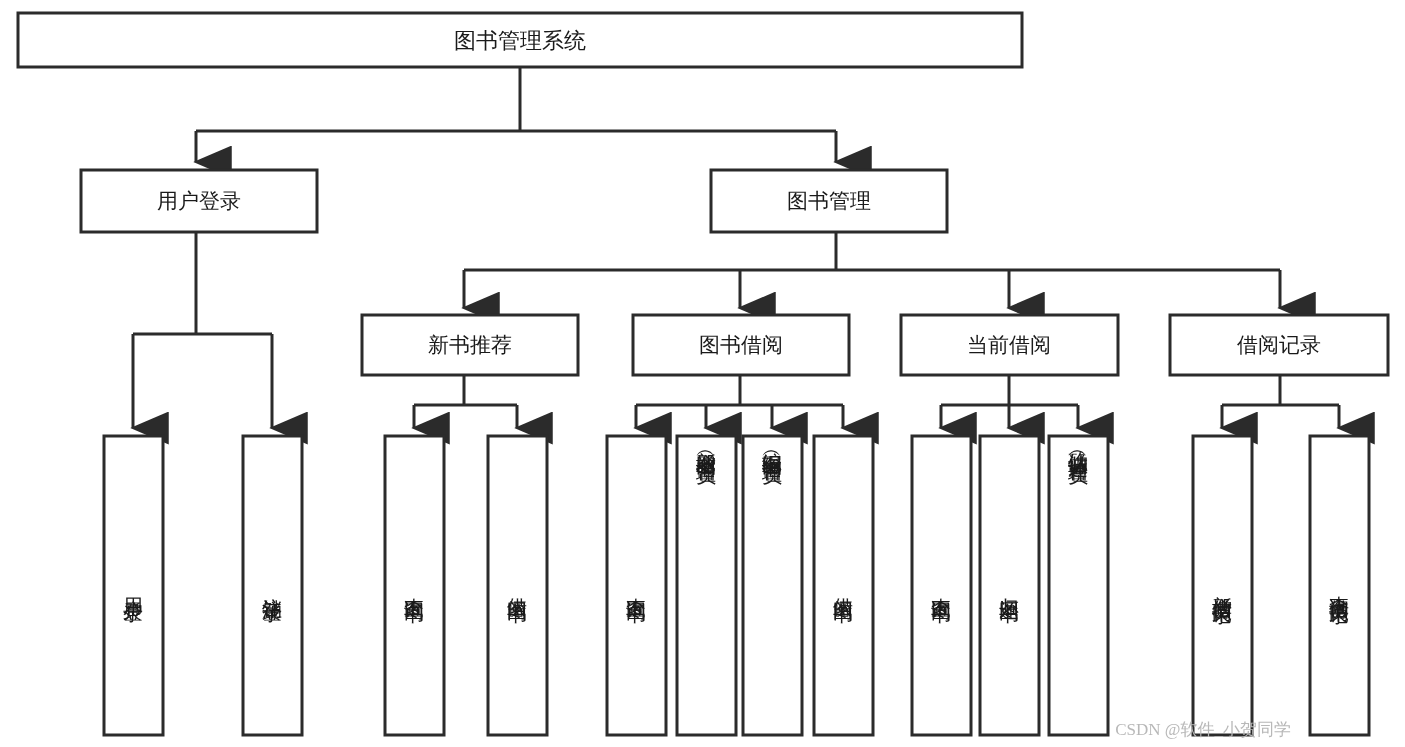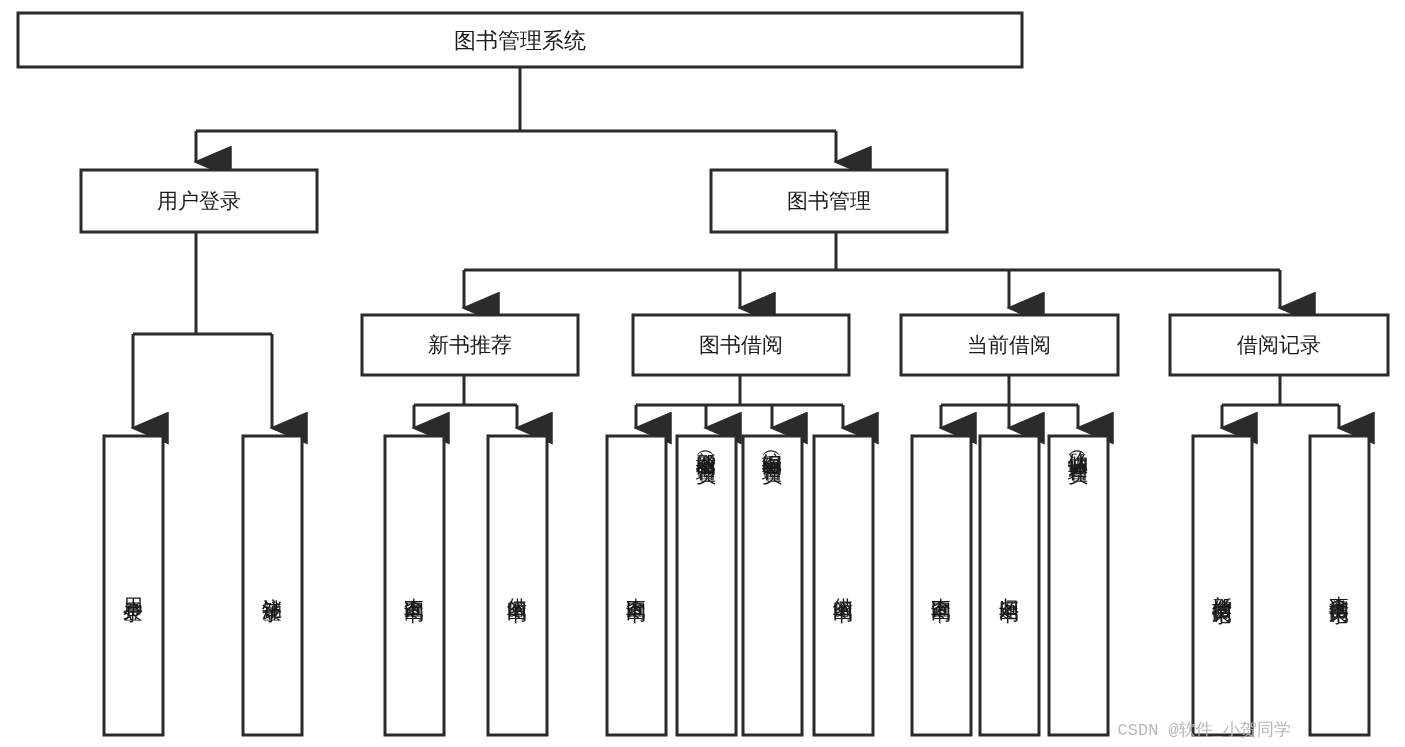--- a/index.html
+++ b/index.html
@@ -61,21 +61,21 @@
     writing-mode: vertical-rl;
     text-orientation: upright;
     letter-spacing: 2px;
     line-height: 1;
     white-space: nowrap;
   }
   .watermark {
     position: absolute;
     right: 8px;
     bottom: 6px;
-    font-family: Liberation Mono, monospace;
+    font-family: Liberation Serif, serif;
     font-size: 17px;
     color: #b8b8b8;
     white-space: nowrap;
     margin-left: 32px;
   }
 </style>
 </head>
 <body>
 
 <div id="diagram-root">

